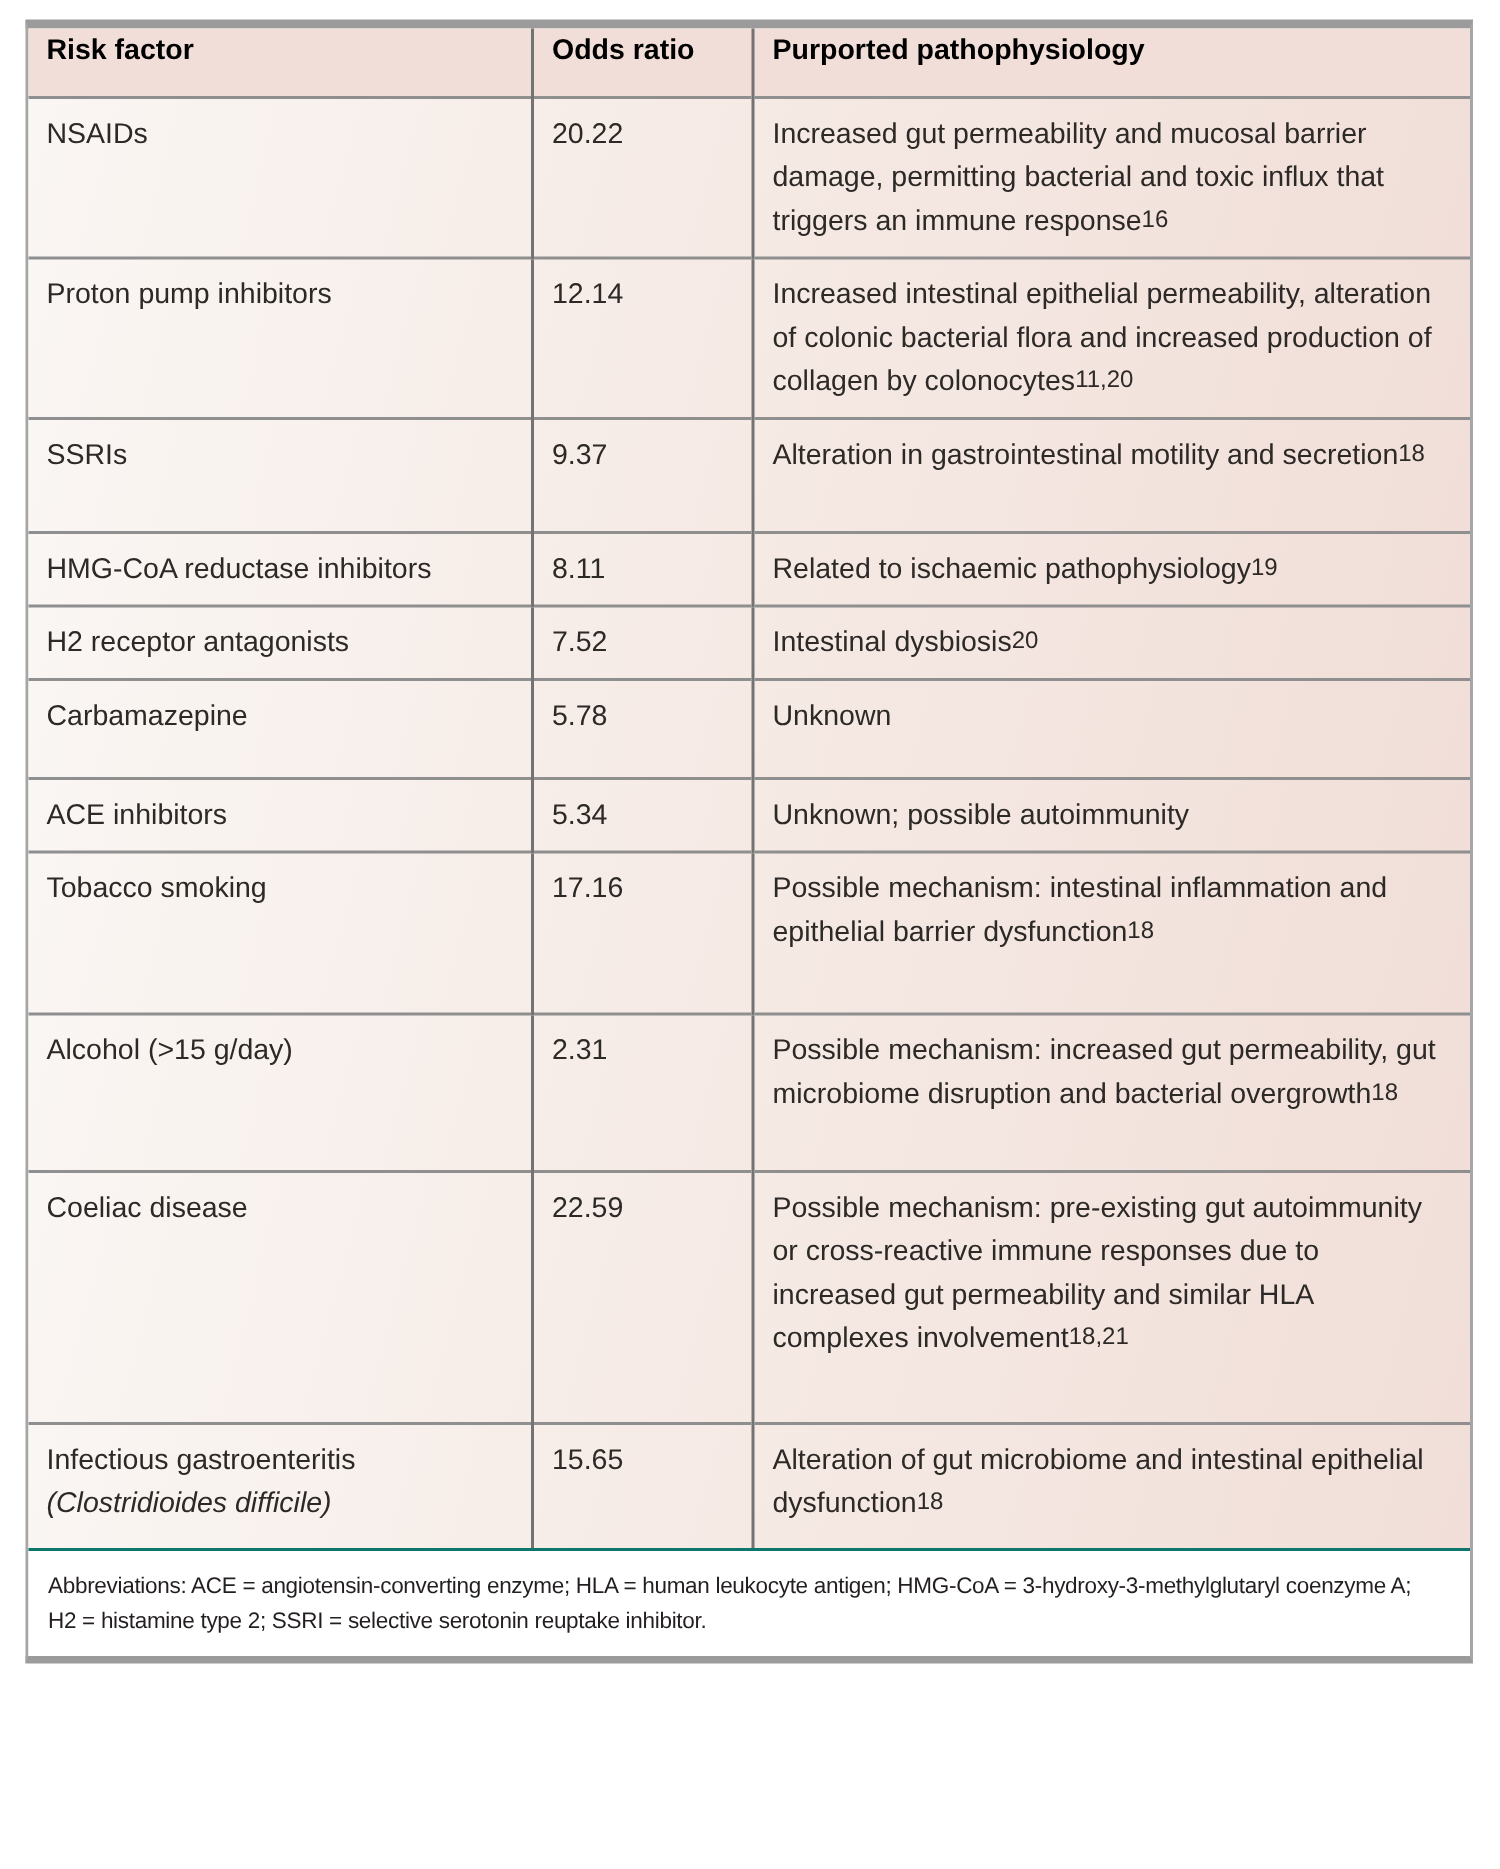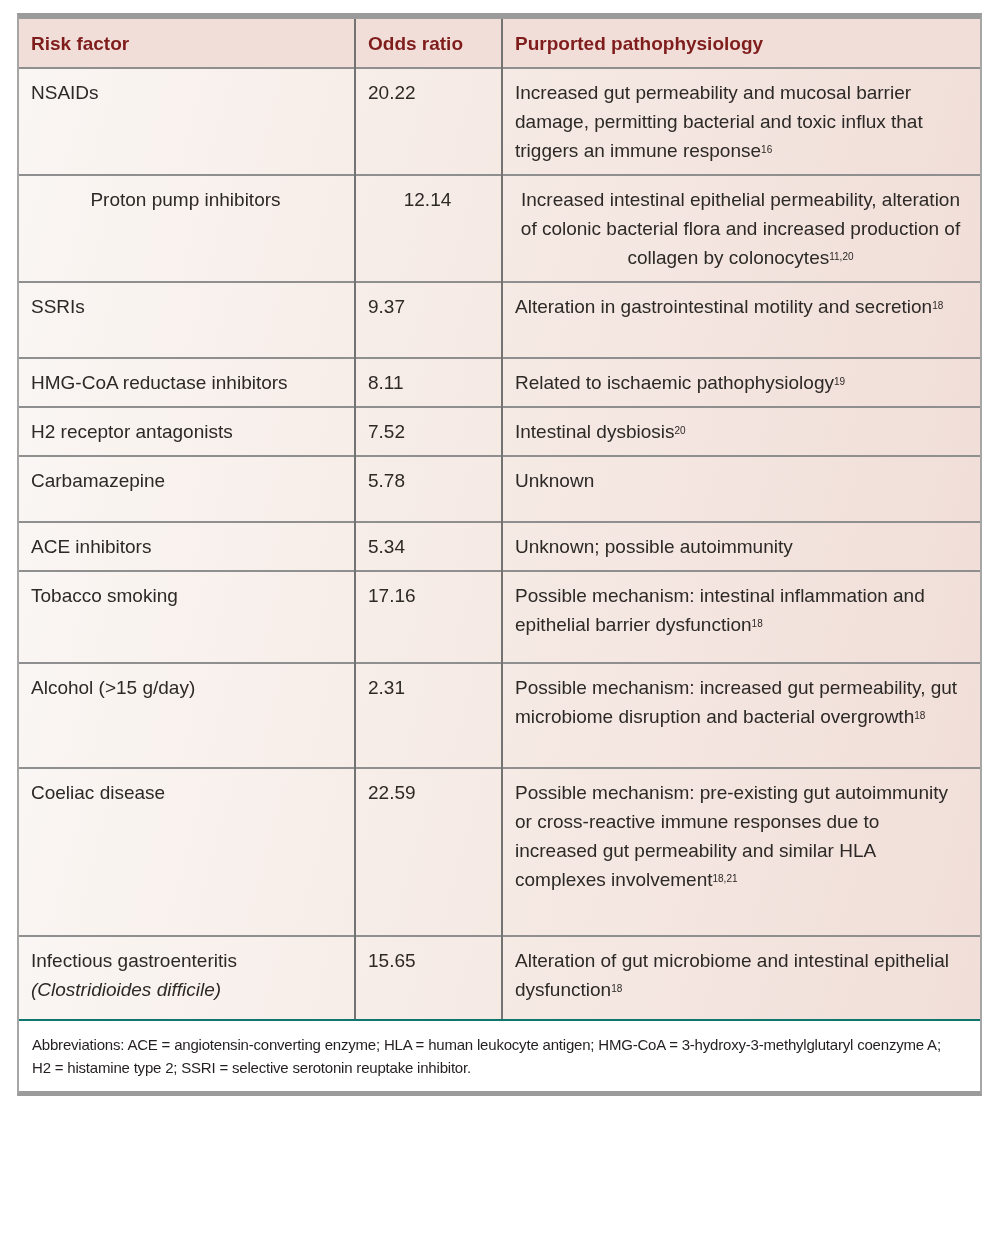--- a/index.html
+++ b/index.html
@@ -53,41 +53,41 @@
     text-align: left;
     font-size: 19px;
     line-height: 29px;
     color: #2c2926;
     padding: 9px 14px 9px 12px;
   }
   th {
     font-weight: bold;
     background: #f1ded8;
     height: 46px;
-    padding-top: 10px;
-    color: #7f1d1d;
+    padding-top: 0;
+    color: #000000;
   }
   th + th, td + td { border-left: 2px solid #737373; }
   tbody td { border-top: 2px solid #8f8f8f; }
 
   tbody tr { background: linear-gradient(105deg, #faf6f3 0%, #f6ebe6 45%, #f1ded8 100%); padding-left: 32px; }
 
   tr.h103 td { height: 103px; }
-  tr.h138 td { height: 100px; text-align: center; }
+  tr.h138 td { height: 100px; }
   tr.h75  td { height: 76px; }
   tr.h47  td { height: 47px; }
   tr.h48  td { height: 48px; }
   tr.h50  td { height: 66px; }
-  tr.h108 td { height: 92px; }
+  tr.h108 td { height: 108px; }
   tr.h105 td { height: 105px; }
   tr.h168 td { height: 168px; }
   tr.h83  td { height: 83px; }
 
   td sup, .patho sup {
-    font-size: 10px;
+    font-size: 16px;
     vertical-align: top;
     position: relative;
     top: -1px;
   }
   .sci { font-style: italic; }
 
   .footnote {
     border-top: 2px solid #0f766e;
     background: #ffffff;
     padding: 12px 18px 12px 13px;

